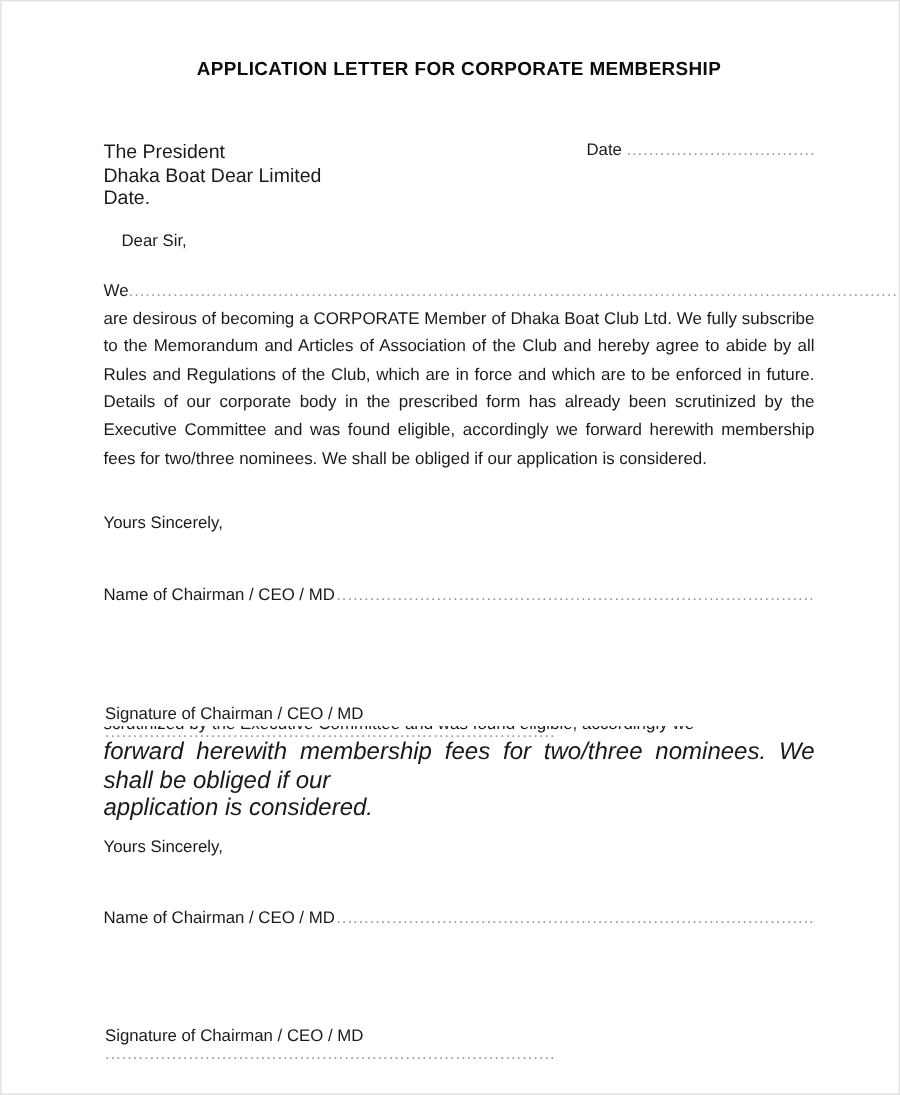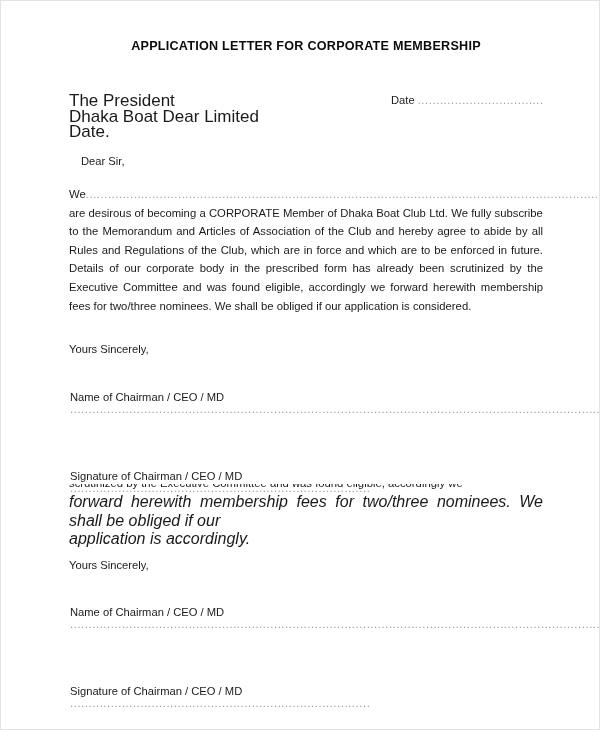--- a/index.html
+++ b/index.html
@@ -42,21 +42,21 @@
     letter-spacing: 0.25px;
     color: #0b0b0b;
   }
 
   
   .addr-block {
     position: absolute;
     left: 0;
     top: 92px;
     width: 300px;
-    font-size: 17px;
+    font-size: 13px;
     line-height: 15.5px;
     color: #1a1a1a;
   }
   .addr-line { display: block; white-space: nowrap; }
 
   .date-row {
     position: absolute;
     left: 322px;
     top: 92px;
     width: 152px;
@@ -118,21 +118,21 @@
     position: absolute;
     left: 0;
     display: flex;
     align-items: baseline;
     font-size: 11.2px;
     color: #1a1a1a;
   }
   .field-label { white-space: nowrap; }
   .field-row .leader { margin-left: 1px; }
 
-  .w-full { width: 474px; flex-direction: column; }
+  .w-full { width: 474px; }
   .w-short { width: 390px; flex-direction: column; }
 
   
   .clip-sliver {
     position: absolute;
     left: 0;
     top: 483px;
     width: 474px;
     height: 9px;
     overflow: hidden;
@@ -204,21 +204,21 @@
       <span class="field-label">Signature of Chairman / CEO / MD</span>
       <span class="leader">.................................................................................</span>
     </div>
 
     <div class="clip-sliver">
       <div class="clip-inner">scrutinized by the Executive Committee and was found eligible, accordingly we</div>
     </div>
 
     <div class="tail-para">
       <span>forward  herewith  membership  fees  for  two/three  nominees.  We shall be obliged if our</span>
-      <span class="last-line">application is accordingly.</span>
+      <span class="last-line">application is considered.</span>
     </div>
 
     <div class="closing" style="top:558px;">Yours Sincerely,</div>
 
     <div class="field-row w-full" style="top:605px;">
       <span class="field-label">Name of Chairman / CEO / MD</span>
       <span class="leader">..................................................................................................................................................</span>
     </div>
 
     <div class="field-row w-short" style="top:684px;">

